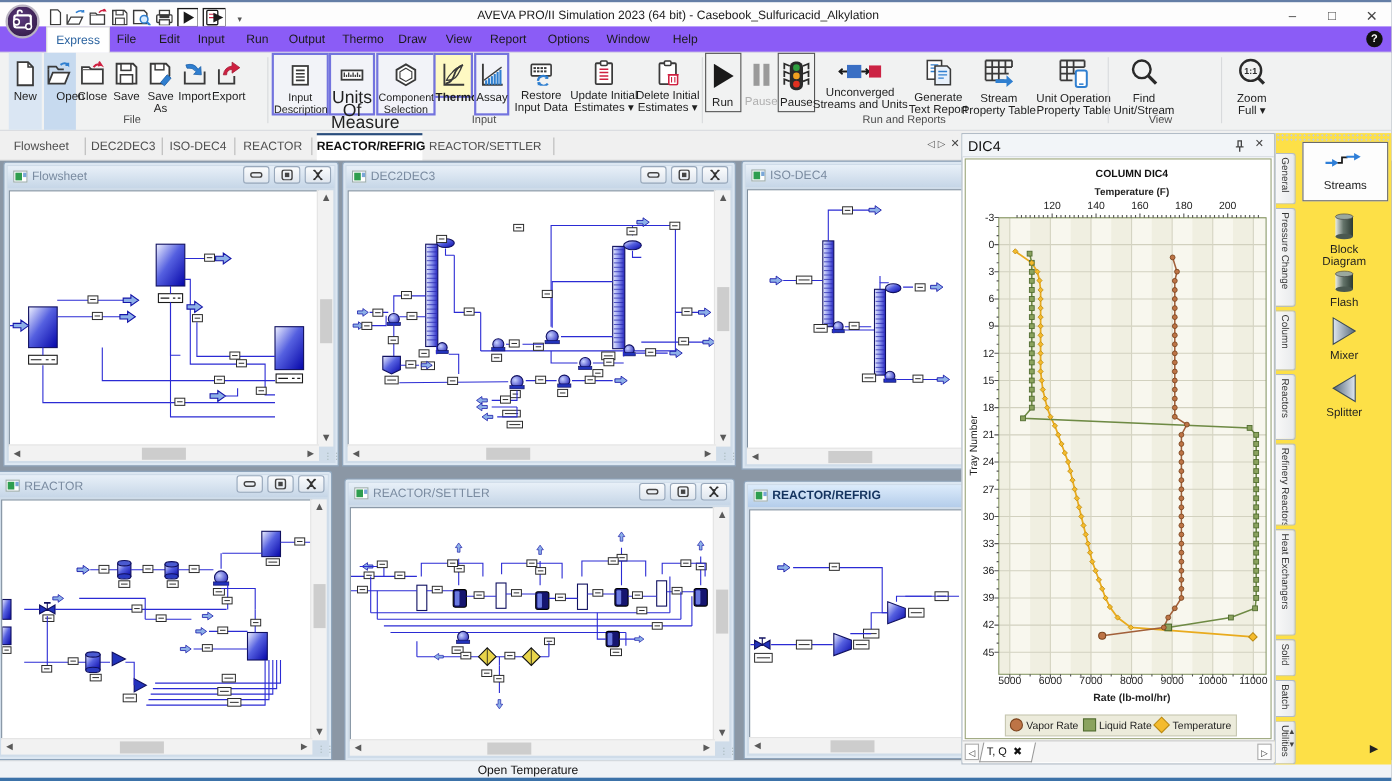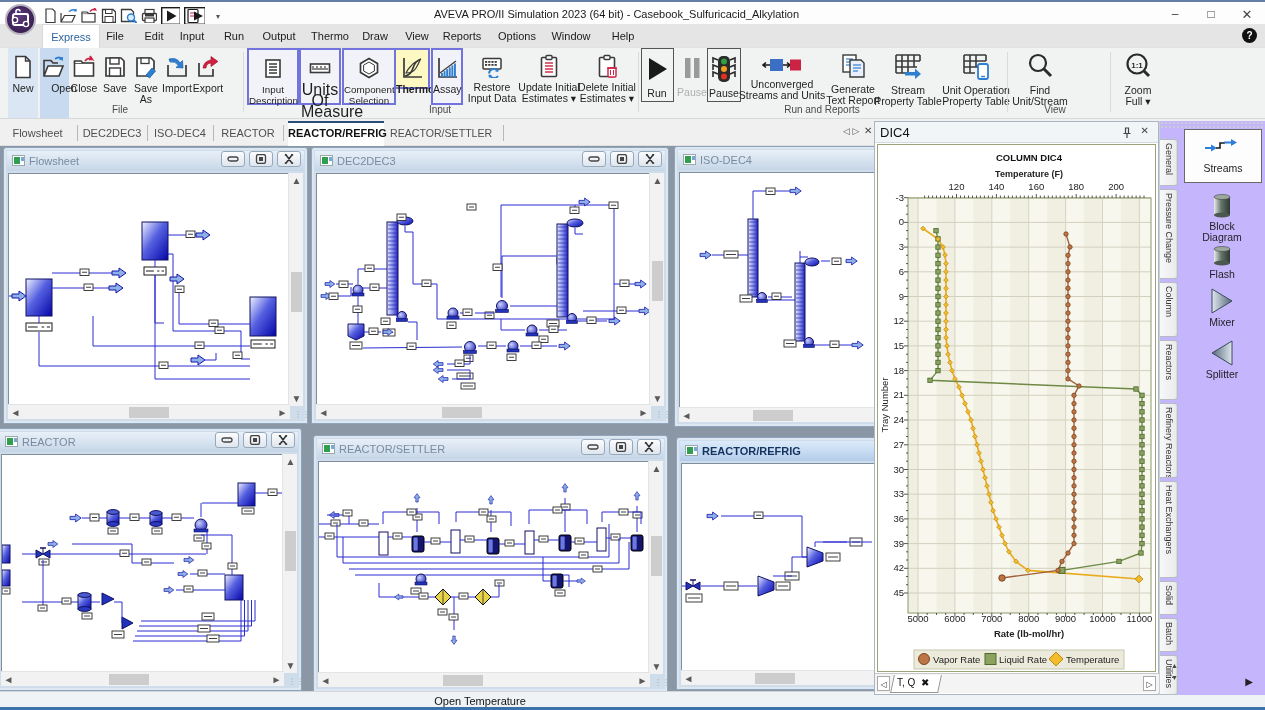--- a/index.html
+++ b/index.html
@@ -3,21 +3,21 @@
 <style>
 *{margin:0;padding:0;box-sizing:border-box;}
 html,body{width:1265px;height:710px;overflow:hidden;}
 body{font-family:"Liberation Sans",sans-serif;font-size:11px;color:#222;background:#fff;position:relative;}
 .titlebar{position:absolute;left:0;top:0;width:1265px;height:24px;background:#fdfdfd;border-top:2px solid #647ea6;}
 .apptitle{position:absolute;left:0;right:32px;top:6px;text-align:center;font-size:11px;color:#1a1a1a;}
 .qat{position:absolute;left:43px;top:5px;display:flex;gap:4px;align-items:center;}
 .winbtns{position:absolute;right:0;top:2px;display:flex;}
 .winbtn{width:36px;height:20px;display:flex;align-items:center;justify-content:center;color:#444;font-size:12px;}
 .logo{position:absolute;left:5px;top:4px;width:31px;height:31px;border-radius:50%;background:radial-gradient(circle at 45% 40%,#5b3a7e 0%,#3f2458 60%,#2e1843 100%);border:2px solid #b9b3c1;z-index:60;}
-.menurow{position:absolute;left:0;top:24px;width:1265px;height:24px;background:#e5e5e5;border-bottom:1px solid #e2e2e2;}
+.menurow{position:absolute;left:0;top:24px;width:1265px;height:24px;background:#8b5cf6;border-bottom:1px solid #e2e2e2;}
 .mtab{position:absolute;top:0;height:24px;line-height:24px;text-align:center;color:#1b1b1b;font-size:11px;}
 .mtab.sel{background:#fff;color:#2c64a0;border:1px solid #d8d8d8;border-bottom:none;}
 .helpq{position:absolute;right:8px;top:28px;width:15px;height:15px;border-radius:50%;background:#111;color:#fff;font-size:10px;font-weight:bold;text-align:center;line-height:15px;}
 .ribbon{position:absolute;left:0;top:48px;width:1265px;height:71px;background:#f1f2f2;border-bottom:1px solid #d5d9dd;}
 .rgrouplabel{position:absolute;font-size:10px;color:#4a4a4a;text-align:center;}
 .rsep{position:absolute;top:4px;height:60px;width:1px;background:#d8dadc;}
 .rbtn{position:absolute;text-align:center;font-size:10.5px;color:#1f1f1f;line-height:11px;}
 .rbtn .ic{margin:0 auto;}
 .doctabs{position:absolute;left:0;top:119px;width:1265px;height:27px;background:#f0f0f0;border-bottom:1px solid #e0e0e0;}
 .dtab{position:absolute;top:2px;height:25px;line-height:24px;text-align:center;color:#4f4f4f;font-size:11px;}
@@ -41,21 +41,21 @@
 .statusbar{position:absolute;left:0;top:691px;width:1265px;height:19px;background:#f0f3f6;border-top:1px solid #d0d6dc;}
 .statusbar:after{content:"";position:absolute;left:0;bottom:0;width:1265px;height:3px;background:#3c72a8;}
 .stext{position:absolute;left:0;width:960px;top:3px;text-align:center;font-size:11px;color:#111;}
 
 .dic4{position:absolute;left:874px;top:121px;width:285px;height:574px;z-index:40;background:#fff;border:1px solid #aab6c2;}
 .dic4head{position:absolute;left:0;top:0;width:100%;height:21px;background:#f2f5f8;border-bottom:1px solid #d4dae0;}
 .dic4head .t{position:absolute;left:5px;top:3px;font-size:13px;color:#111;}
 .chartwrap{position:absolute;left:2px;top:22px;width:279px;height:528px;border:1px solid #99a478;background:#fff;}
 .dtabs2{position:absolute;left:0px;top:551px;width:285px;height:20px;background:#f4f4f4;border-top:1px solid #c8c8c8;}
 
-.toolcol{position:absolute;left:1159px;top:121px;width:106px;height:574px;z-index:40;overflow:hidden;background:#c4b5fd;border-left:1px solid #c8d0d8;}
+.toolcol{position:absolute;left:1159px;top:121px;width:106px;height:574px;z-index:40;overflow:hidden;background:#fde047;border-left:1px solid #c8d0d8;}
 .vtabs{position:absolute;left:0;top:18px;width:18px;}
 .vtab{position:relative;margin-bottom:3px;background:linear-gradient(90deg,#f8f8f8,#e8eaec);border:1px solid #b4bcc4;border-left:none;border-radius:0 3px 3px 0;overflow:hidden;display:flex;justify-content:center;box-shadow:inset -1px 0 0 #d8dce0;}
 .vtab span{display:block;writing-mode:vertical-rl;font-size:9px;color:#333;padding:3px 1px;white-space:nowrap;margin:0 auto;}
 .toolbtn{position:absolute;left:22px;width:80px;text-align:center;font-size:10.5px;color:#1f1f1f;line-height:11px;}
 </style></head>
 <body>
 
 <div class="titlebar">
   <div class="apptitle">AVEVA PRO/II Simulation 2023 (64 bit) - Casebook_Sulfuricacid_Alkylation</div>
   <div class="qat">
@@ -118,21 +118,21 @@
 <div class="menurow">
   <div class="mtab sel" style="left:42px;width:58px;">Express</div>
   <div class="mtab" style="left:93px;width:44px;">File</div>
   <div class="mtab" style="left:137px;width:34px;">Edit</div>
   <div class="mtab" style="left:171px;width:42px;">Input</div>
   <div class="mtab" style="left:213px;width:42px;">Run</div>
   <div class="mtab" style="left:255px;width:48px;">Output</div>
   <div class="mtab" style="left:306px;width:48px;">Thermo</div>
   <div class="mtab" style="left:351px;width:48px;">Draw</div>
   <div class="mtab" style="left:396px;width:42px;">View</div>
-  <div class="mtab" style="left:438px;width:48px;">Reports</div>
+  <div class="mtab" style="left:438px;width:48px;">Report</div>
   <div class="mtab" style="left:491px;width:52px;">Options</div>
   <div class="mtab" style="left:546px;width:50px;">Window</div>
   <div class="mtab" style="left:601px;width:44px;">Help</div>
 </div>
 <div class="helpq">?</div>
 <div class="ribbon">
     <div style="position:absolute;left:8px;top:0;width:30px;height:70px;background:#dae6f3;"></div>
     <div style="position:absolute;left:40px;top:0;width:29px;height:70px;background:#c7daef;"></div>
     <div class="rbtn" style="left:-5.0px;top:0px;width:56px;height:57px;">
       <div class="ic" style="margin-top:7px;width:24px;height:24px;"><svg width="24" height="24" viewBox="0 0 24 24">

